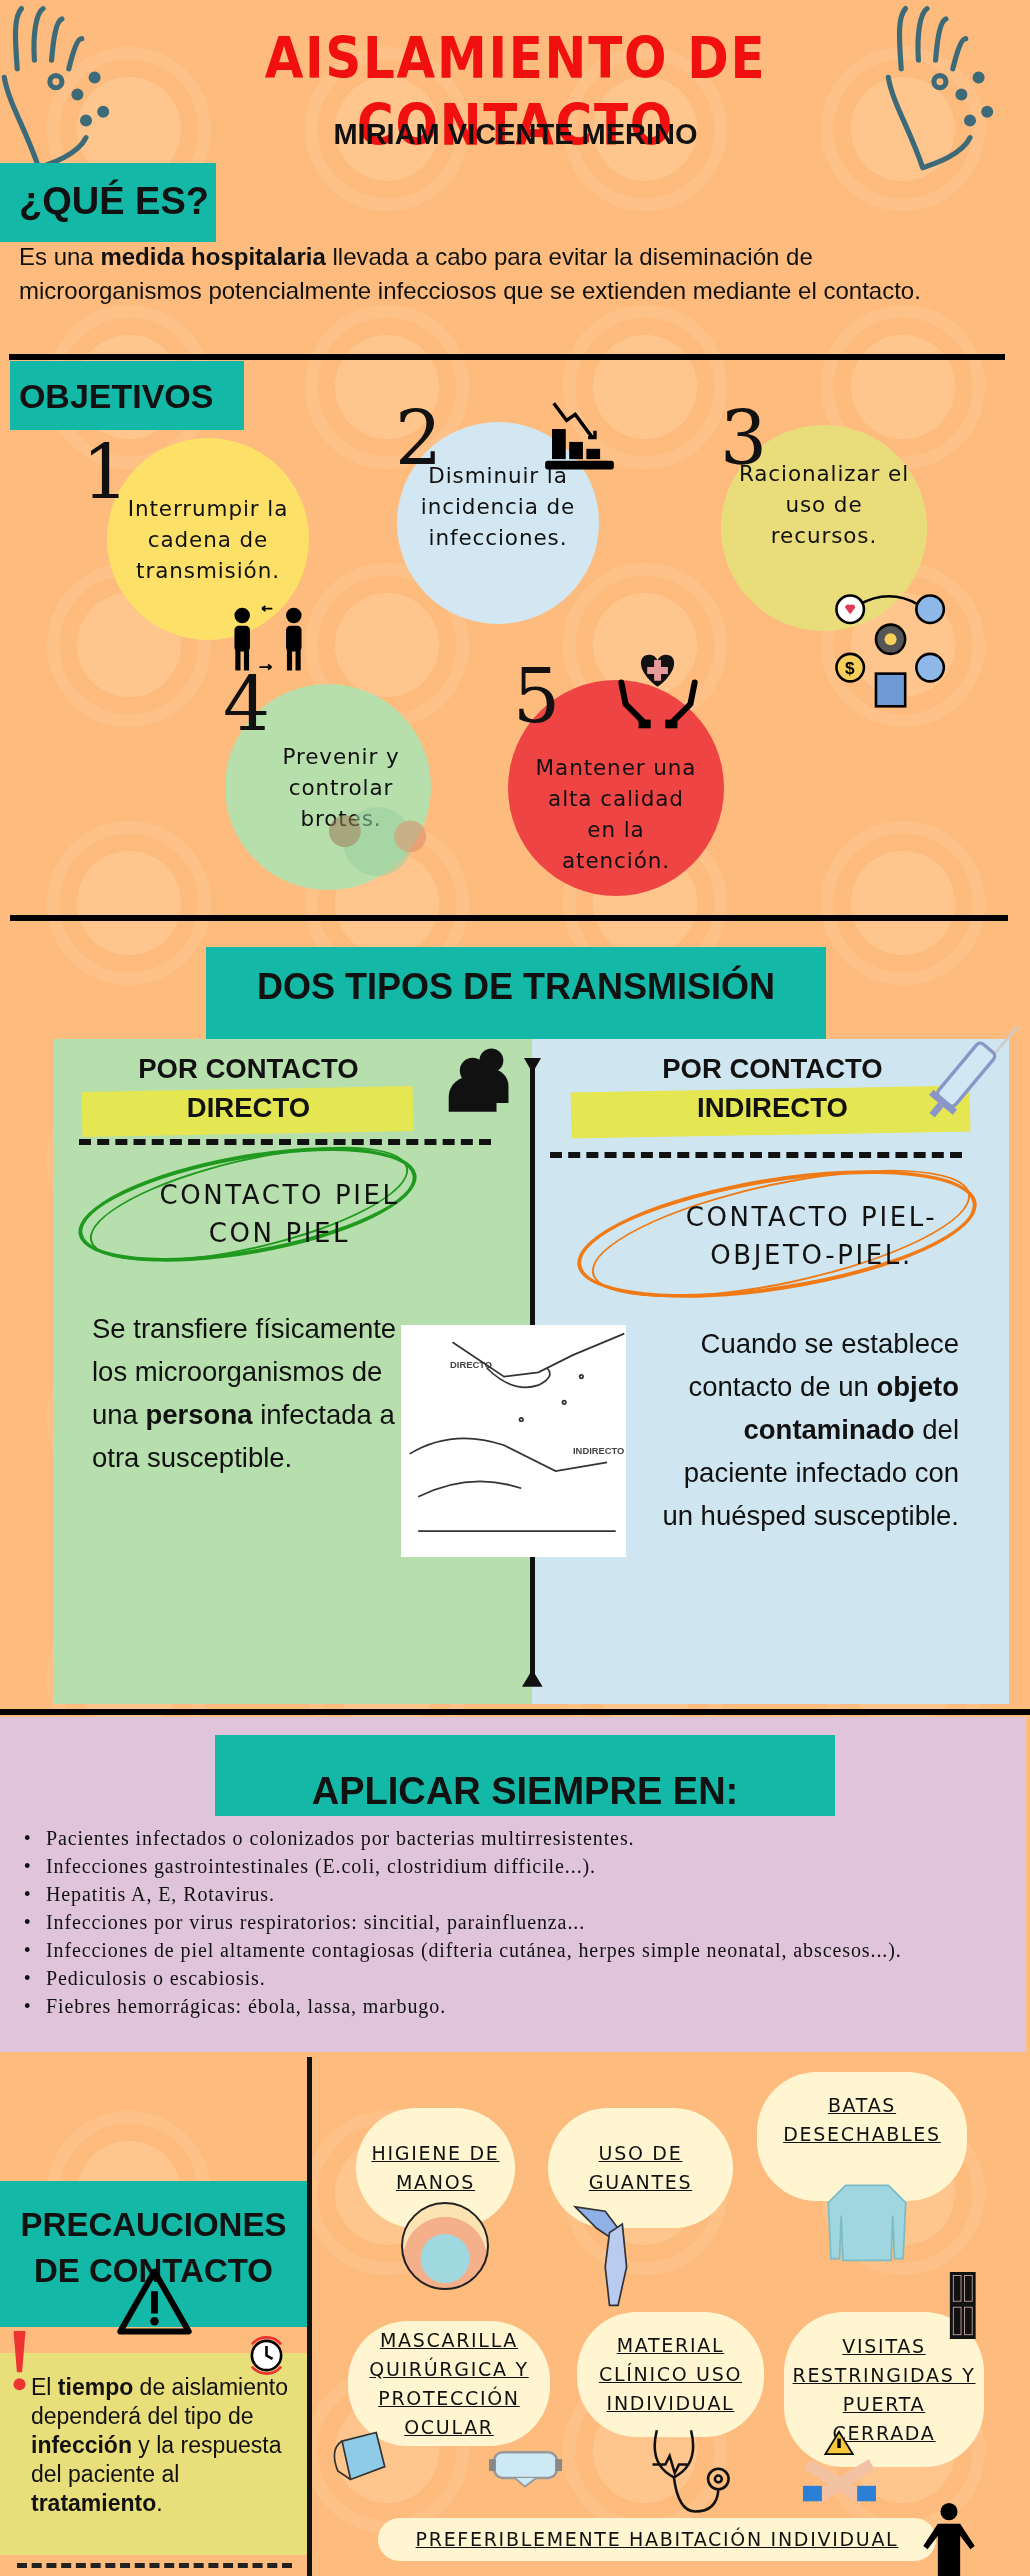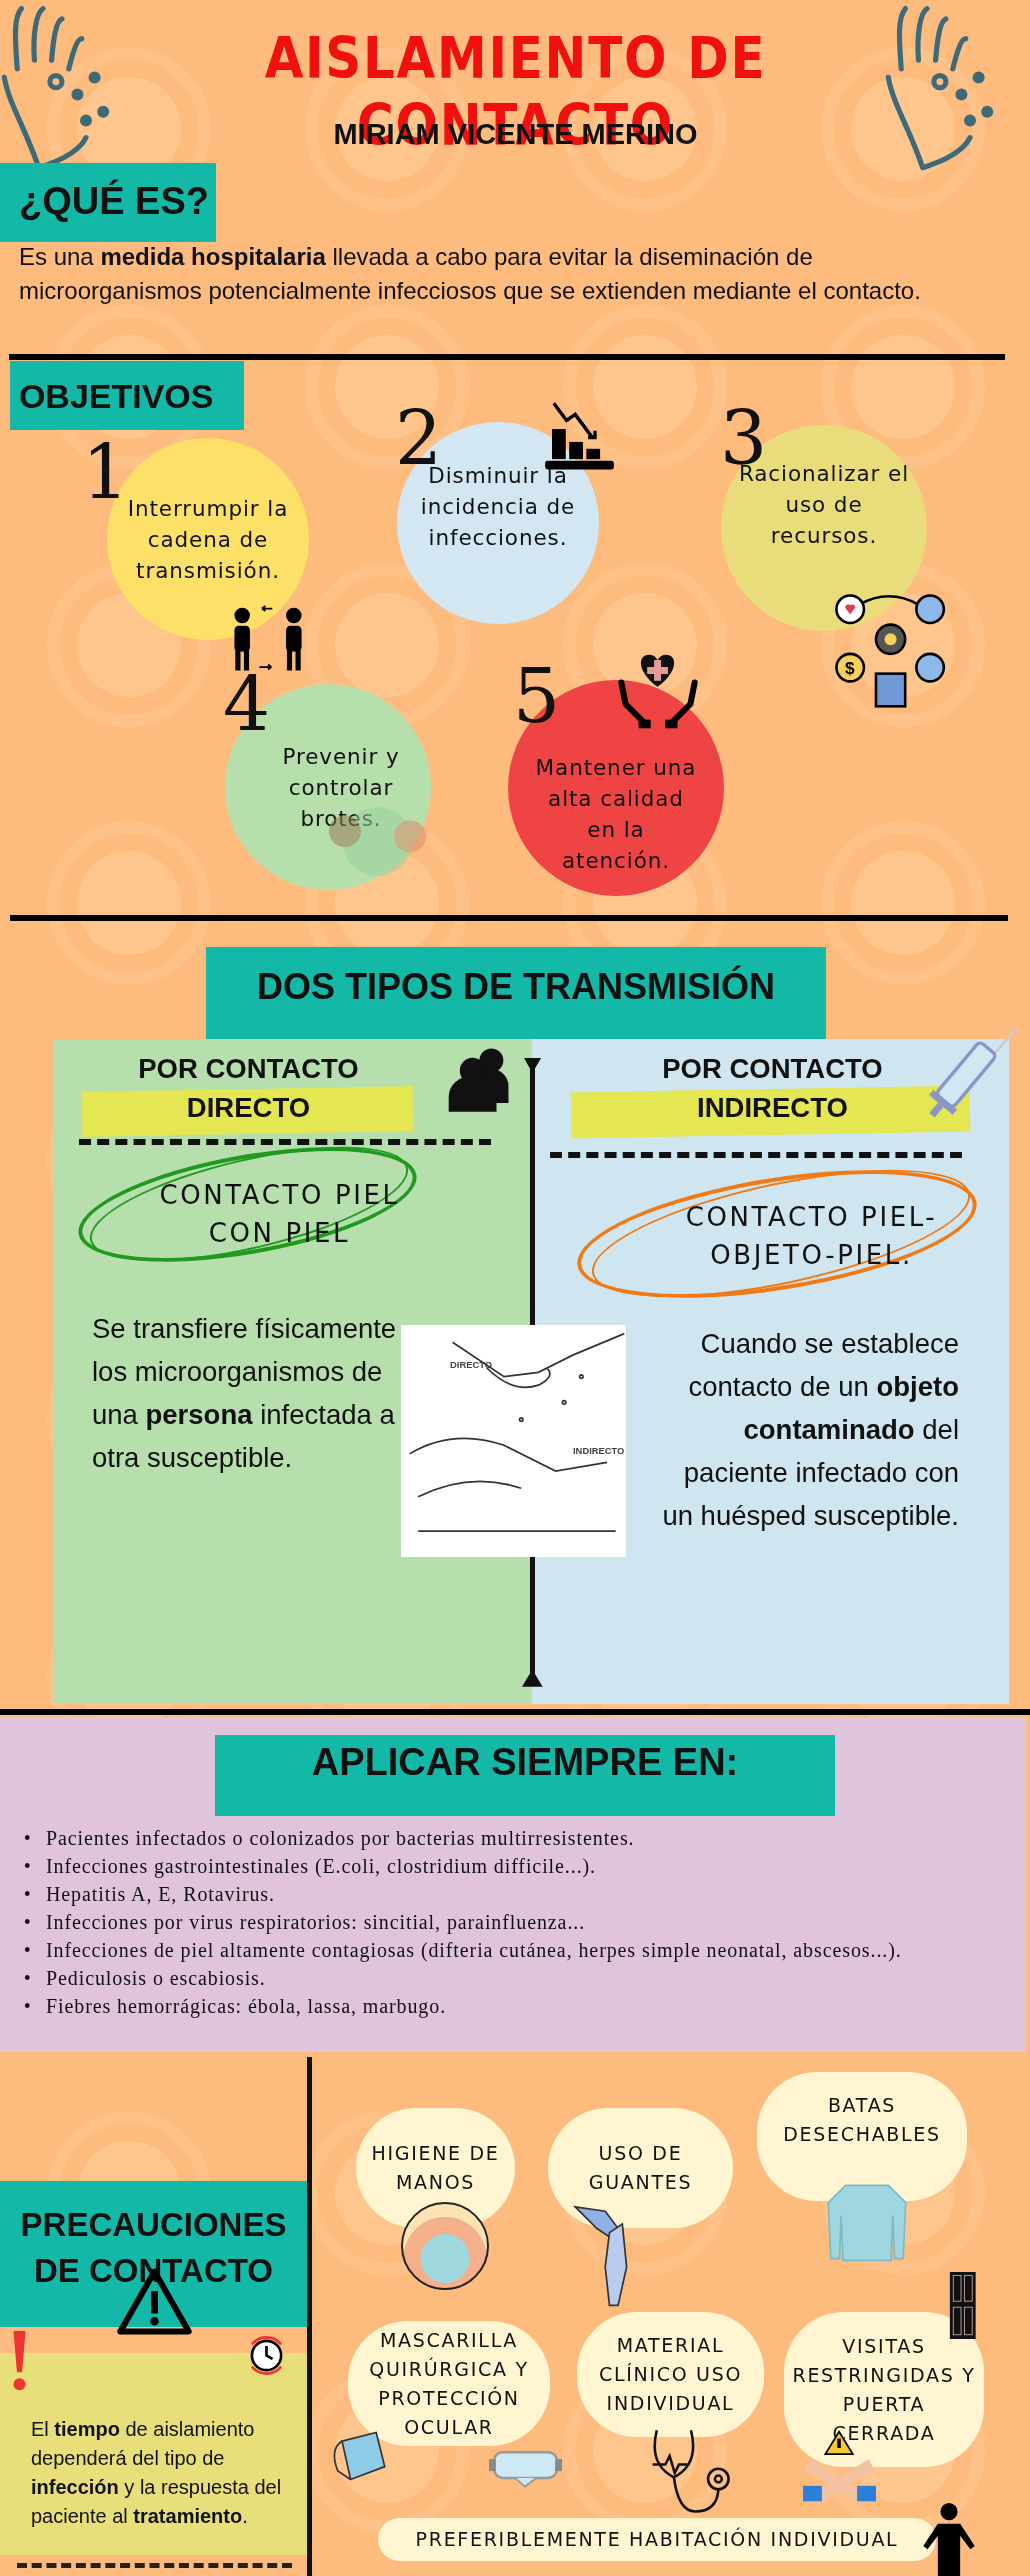--- a/index.html
+++ b/index.html
@@ -22,27 +22,27 @@
 .tbox{left:206px;top:947px;width:620px;height:92px;font-size:36px;font-weight:bold;text-align:center;padding-top:19px;}
 .panel-g{left:53px;top:1039px;width:479px;height:665px;background:#b6dfad;}
 .panel-b{left:532px;top:1039px;width:477px;height:665px;background:#cfe6f0;}
 .hl{background:#e4e652;transform:rotate(-1deg);}
 .ptitle{font-weight:bold;font-size:27.5px;text-align:center;line-height:39px;}
 .dash{border-top:6px dashed #111;}
 .ring{border-radius:50%;}
 .hw{font-family:"DejaVu Sans",sans-serif;font-size:26px;letter-spacing:2.6px;text-align:center;line-height:38px;}
 .ptext{font-size:27.5px;line-height:43px;}
 .purple{left:0;top:1717px;width:1026px;height:335px;background:#dfc4dc;}
-.abox{left:215px;top:1735px;width:620px;height:81px;font-size:38px;font-weight:bold;text-align:center;padding-top:6px;}
+.abox{left:215px;top:1735px;width:620px;height:81px;font-size:38px;font-weight:bold;text-align:center;padding-top:35px;}
 .alist{left:22px;top:1824px;width:996px;font-family:Liberation Serif, serif;font-size:20px;line-height:28px;letter-spacing:0.9px;list-style:none;}
 .alist li{padding-left:24px;position:relative;}
 .alist li:before{content:"•";position:absolute;left:1.7px;}
 .prec{left:0;top:2181px;width:307px;height:146px;font-size:33px;font-weight:bold;text-align:center;line-height:46px;padding-top:21px;}
-.note{left:0;top:2353px;width:307px;height:202px;background:#e8de7a;padding:62px 17px 0 31px;font-size:20px;line-height:29px;}
-.pill{background:#fff6d1;border-radius:60px;display:flex;align-items:center;justify-content:center;text-align:center;font-family:"DejaVu Sans",sans-serif;font-size:19px;letter-spacing:1.7px;line-height:29px;}
+.note{left:0;top:2353px;width:307px;height:202px;background:#e8de7a;padding:20px 17px 0 31px;font-size:23px;line-height:29px;}
+.pill{background:#fff6d1;border-radius:60px;display:flex;align-items:center;justify-content:center;text-align:center;font-family:"DejaVu Sans",sans-serif;font-size:19px;letter-spacing:1.7px;line-height:29px;text-decoration:underline;}
 .vline{background:#111;width:5.2px;}
 </style>
 </head>
 <body>
 <div class="bgpat"></div>
 
 <svg class="abs hand" style="left:0;top:0;" viewBox="0 0 150 200" fill="none" stroke="#3c6a78" stroke-width="6" stroke-linecap="round">
   <path d="M45 195 C30 150 10 120 5 90 M45 195 C60 190 90 180 100 160 M20 80 C18 50 15 20 25 10 M40 70 C38 40 42 15 50 10 M60 70 C62 45 65 25 72 22 M80 80 C85 60 90 45 95 45"></path>
   <circle cx="65" cy="95" r="7"></circle>
     <circle cx="90" cy="110" r="4" fill="#3c6a78"></circle>

